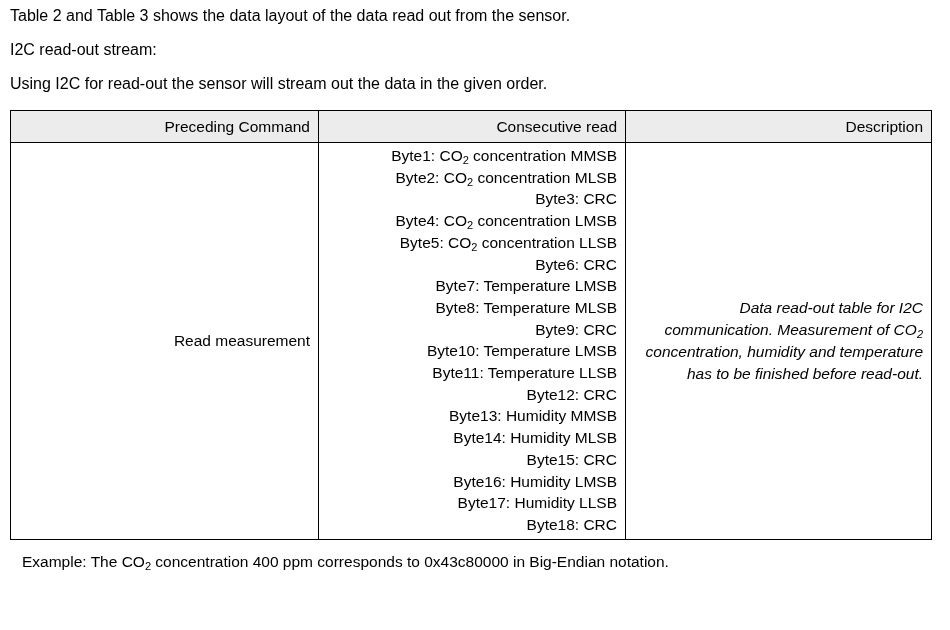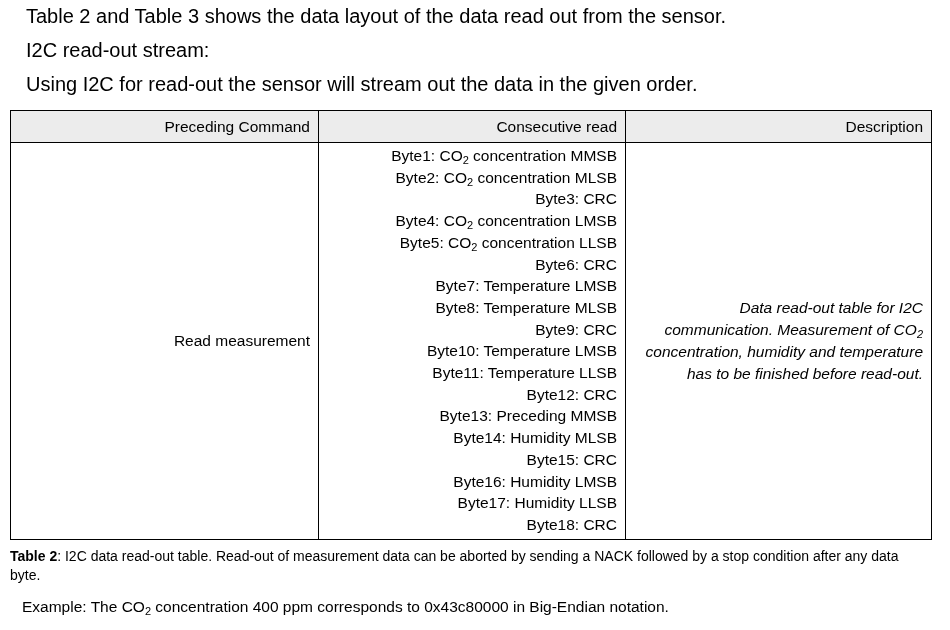--- a/index.html
+++ b/index.html
@@ -10,21 +10,21 @@
   }
   html,body{margin:0;padding:0;}
   body{
     width:950px;height:630px;
     background:var(--page-bg);
     color:var(--text);
     font-family:"Liberation Sans", sans-serif;
     overflow:hidden;
   }
   .page{padding:8px 9px 0 10px;}
-  p{margin:0 0 18px 16px;font-size:20px;line-height:16px;}
+  p{margin:0 0 18px 0;font-size:16px;line-height:16px;}
   .bold{font-weight:normal;}
   table{
     border-collapse:collapse;
     width:921px;
     table-layout:fixed;
     margin:0 0 0 0;
   }
   th,td{
     border:1.5px solid var(--border);
     font-size:15.5px;
@@ -94,30 +94,29 @@
               <div class="byte-line">Byte3: CRC</div>
               <div class="byte-line">Byte4: CO<sub>2</sub> concentration LMSB</div>
               <div class="byte-line">Byte5: CO<sub>2</sub> concentration LLSB</div>
               <div class="byte-line">Byte6: CRC</div>
               <div class="byte-line">Byte7: Temperature LMSB</div>
               <div class="byte-line">Byte8: Temperature MLSB</div>
               <div class="byte-line">Byte9: CRC</div>
               <div class="byte-line">Byte10: Temperature LMSB</div>
               <div class="byte-line">Byte11: Temperature LLSB</div>
               <div class="byte-line">Byte12: CRC</div>
-              <div class="byte-line">Byte13: Preceding MMSB</div>
+              <div class="byte-line">Byte13: Humidity MMSB</div>
               <div class="byte-line">Byte14: Humidity MLSB</div>
               <div class="byte-line">Byte15: CRC</div>
               <div class="byte-line">Byte16: Humidity LMSB</div>
               <div class="byte-line">Byte17: Humidity LLSB</div>
               <div class="byte-line">Byte18: CRC</div>
             </div>
         </td>
         <td class="desc">Data read-out table for I2C communication. Measurement of CO<sub>2</sub> concentration, humidity and temperature has to be finished before read-out.</td>
       </tr>
     </tbody>
   </table>
 
-  <p class="caption"><b>Table 2</b>: I2C data read-out table. Read-out of measurement data can be aborted by sending a NACK followed by a stop condition after any data byte.</p>
 
   <p class="example">Example: The CO<sub>2</sub> concentration 400 ppm corresponds to 0x43c80000 in Big-Endian notation.</p>
 
 </div>
 
 </body></html>

